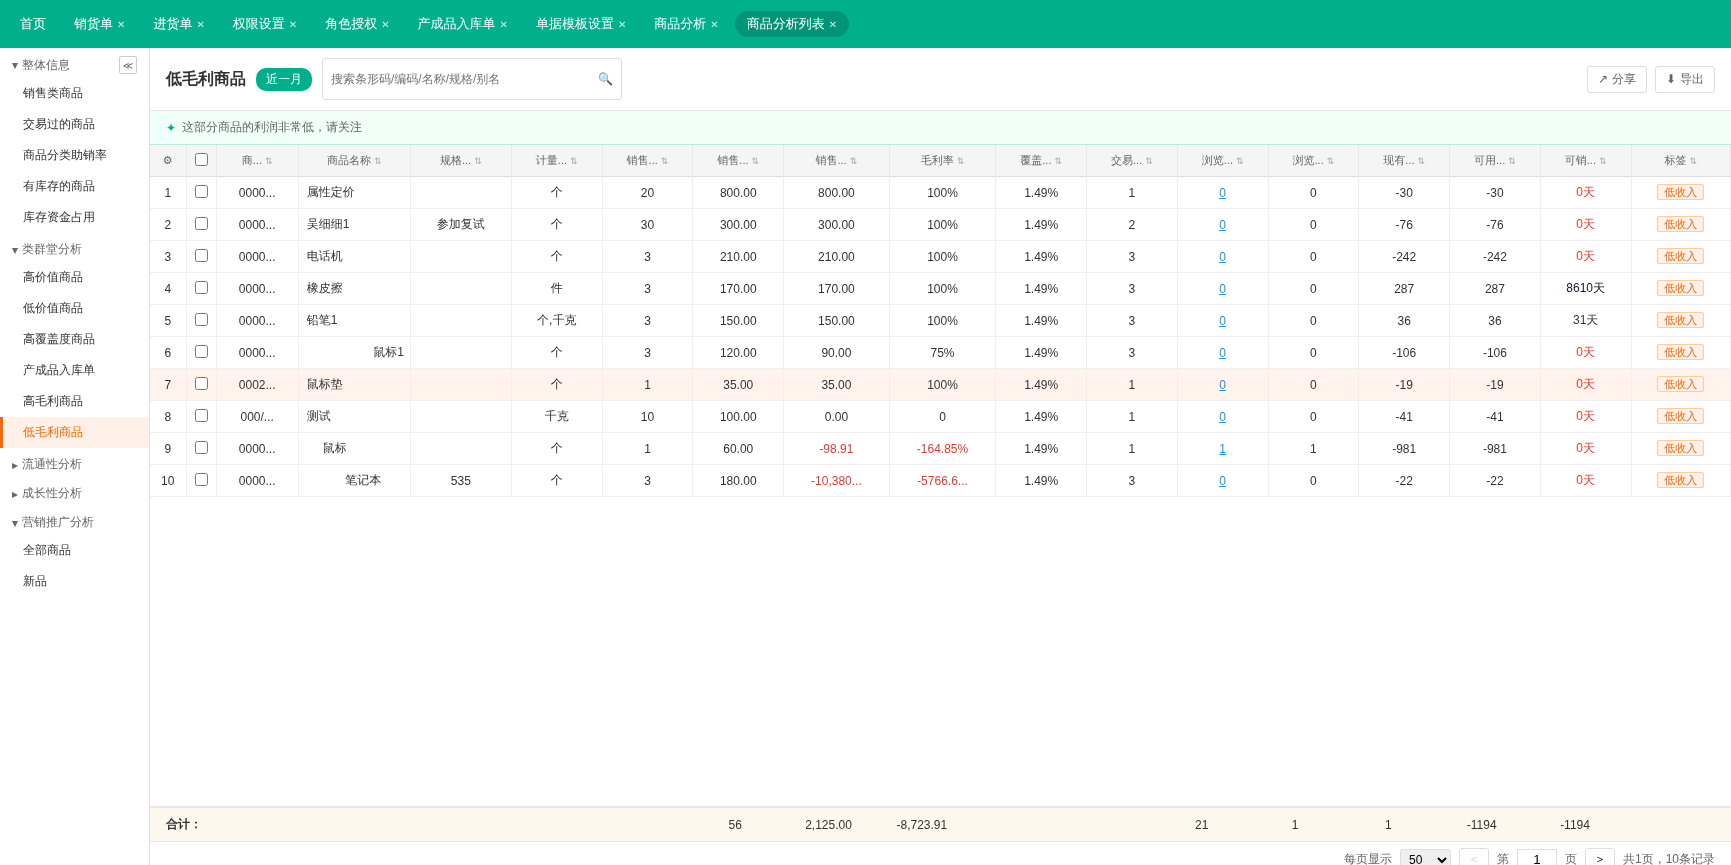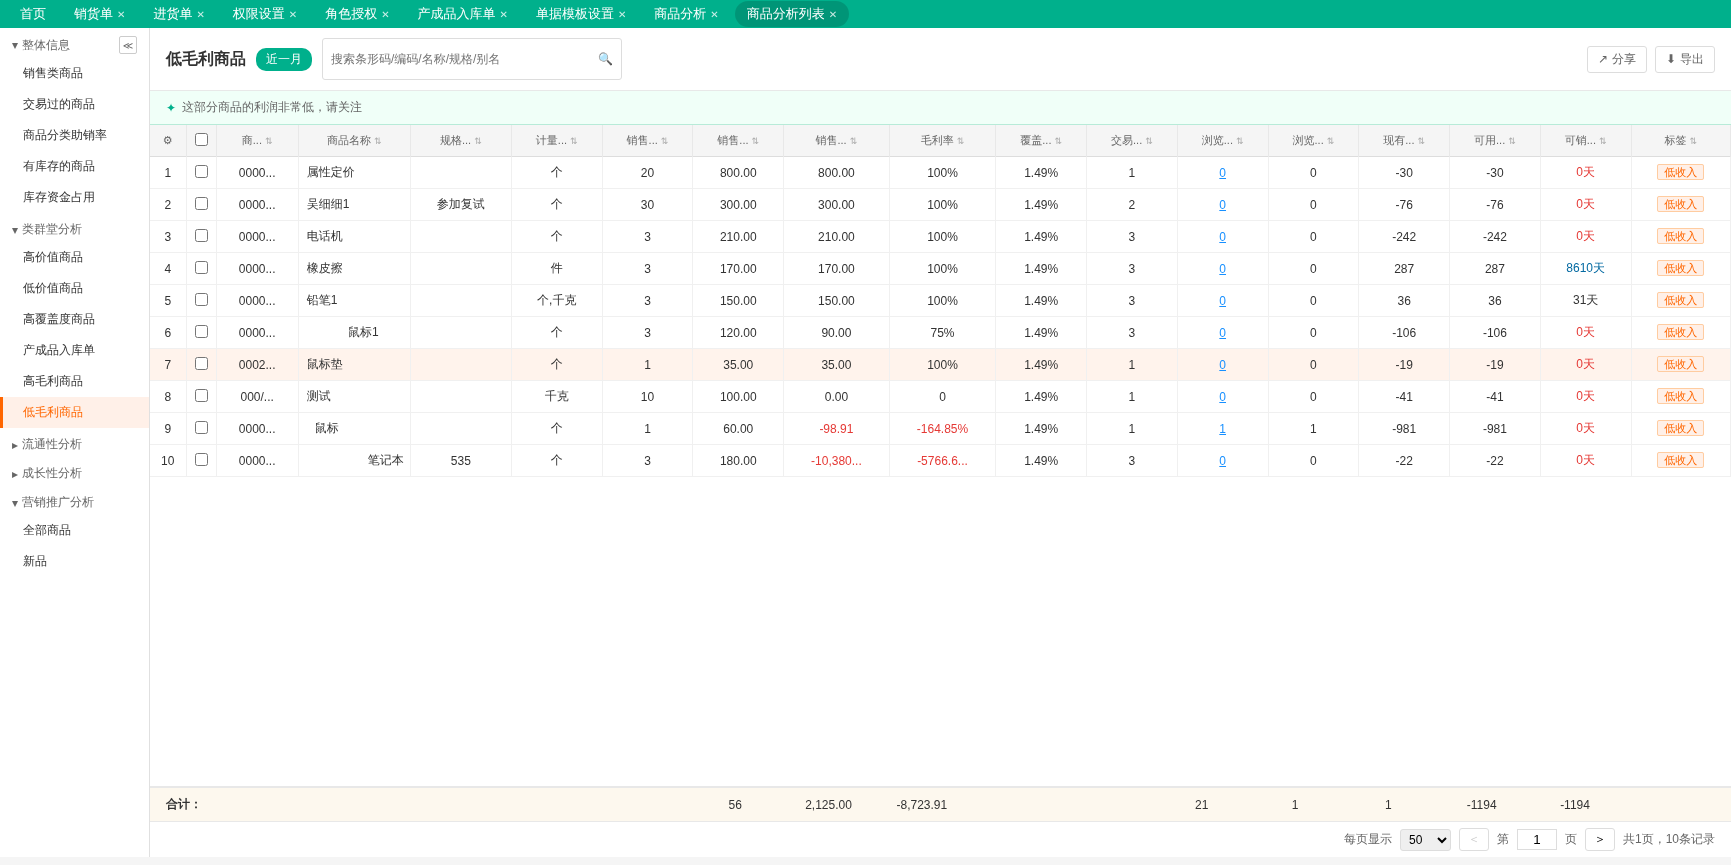--- a/index.html
+++ b/index.html
@@ -3,21 +3,21 @@
   <meta charset="utf-8">
   <style>
     * { box-sizing: border-box; margin: 0; padding: 0; }
     body { font-family: 'Microsoft YaHei', Arial, sans-serif; font-size: 12px; background: #f5f5f5; color: #333; }
     
     
     .top-nav {
       background: #00b08c;
       display: flex;
       align-items: center;
-      height: 28px;
+      height: 48px;
       padding: 0 8px;
       gap: 4px;
     }
     .nav-item {
       color: #fff;
       padding: 4px 12px;
       cursor: pointer;
       border-radius: 3px;
       font-size: 13px;
       white-space: nowrap;
@@ -465,21 +465,21 @@
     <td>3</td>
     <td>170.00</td>
     <td style="color:#333">170.00</td>
     <td style="color:#333">100%</td>
     <td>1.49%</td>
     <td>3</td>
     <td class="text-blue">0</td>
     <td>0</td>
     <td>287</td>
     <td>287</td>
-    <td style="color:#0369a1">8610天</td>
+    <td style="color:#0f172a">8610天</td>
     <td><span class="tag-low-income">低收入</span></td>
   </tr>
             <tr>
     <td class="row-num">5</td>
     <td class="checkbox-cell"><input type="checkbox" style=""></td>
     <td>0000...</td>
     <td style="text-align:left; padding-left:8px;">铅笔1</td>
     <td></td>
     <td>个,千克</td>
     <td>3</td>
@@ -492,21 +492,21 @@
     <td>0</td>
     <td>36</td>
     <td>36</td>
     <td style="color:#333">31天</td>
     <td><span class="tag-low-income">低收入</span></td>
   </tr>
             <tr>
     <td class="row-num">6</td>
     <td class="checkbox-cell"><input type="checkbox" style=""></td>
     <td>0000...</td>
-    <td style="text-align:center; padding-left:24px;">鼠标1</td>
+    <td style="text-align:right; padding-left:24px;">鼠标1</td>
     <td></td>
     <td>个</td>
     <td>3</td>
     <td>120.00</td>
     <td style="color:#333">90.00</td>
     <td style="color:#333">75%</td>
     <td>1.49%</td>
     <td>3</td>
     <td class="text-blue">0</td>
     <td>0</td>
@@ -552,41 +552,41 @@
     <td>0</td>
     <td>-41</td>
     <td>-41</td>
     <td style="color:#e53935">0天</td>
     <td><span class="tag-low-income">低收入</span></td>
   </tr>
             <tr>
     <td class="row-num">9</td>
     <td class="checkbox-cell"><input type="checkbox" style=""></td>
     <td>0000...</td>
-    <td style="text-align:left; padding-left:16px;">鼠标</td>
+    <td style="text-align:left; padding-left:24px;">鼠标</td>
     <td></td>
     <td>个</td>
     <td>1</td>
     <td>60.00</td>
     <td style="color:#e53935">-98.91</td>
     <td style="color:#e53935">-164.85%</td>
     <td>1.49%</td>
     <td>1</td>
     <td class="text-blue">1</td>
     <td>1</td>
     <td>-981</td>
     <td>-981</td>
     <td style="color:#e53935">0天</td>
     <td><span class="tag-low-income">低收入</span></td>
   </tr>
             <tr>
     <td class="row-num">10</td>
     <td class="checkbox-cell"><input type="checkbox" style=""></td>
     <td>0000...</td>
-    <td style="text-align:right; padding-left:24px;">笔记本</td>
+    <td style="text-align:center; padding-left:24px;">笔记本</td>
     <td>535</td>
     <td>个</td>
     <td>3</td>
     <td>180.00</td>
     <td style="color:#e53935">-10,380...</td>
     <td style="color:#e53935">-5766.6...</td>
     <td>1.49%</td>
     <td>3</td>
     <td class="text-blue">0</td>
     <td>0</td>

